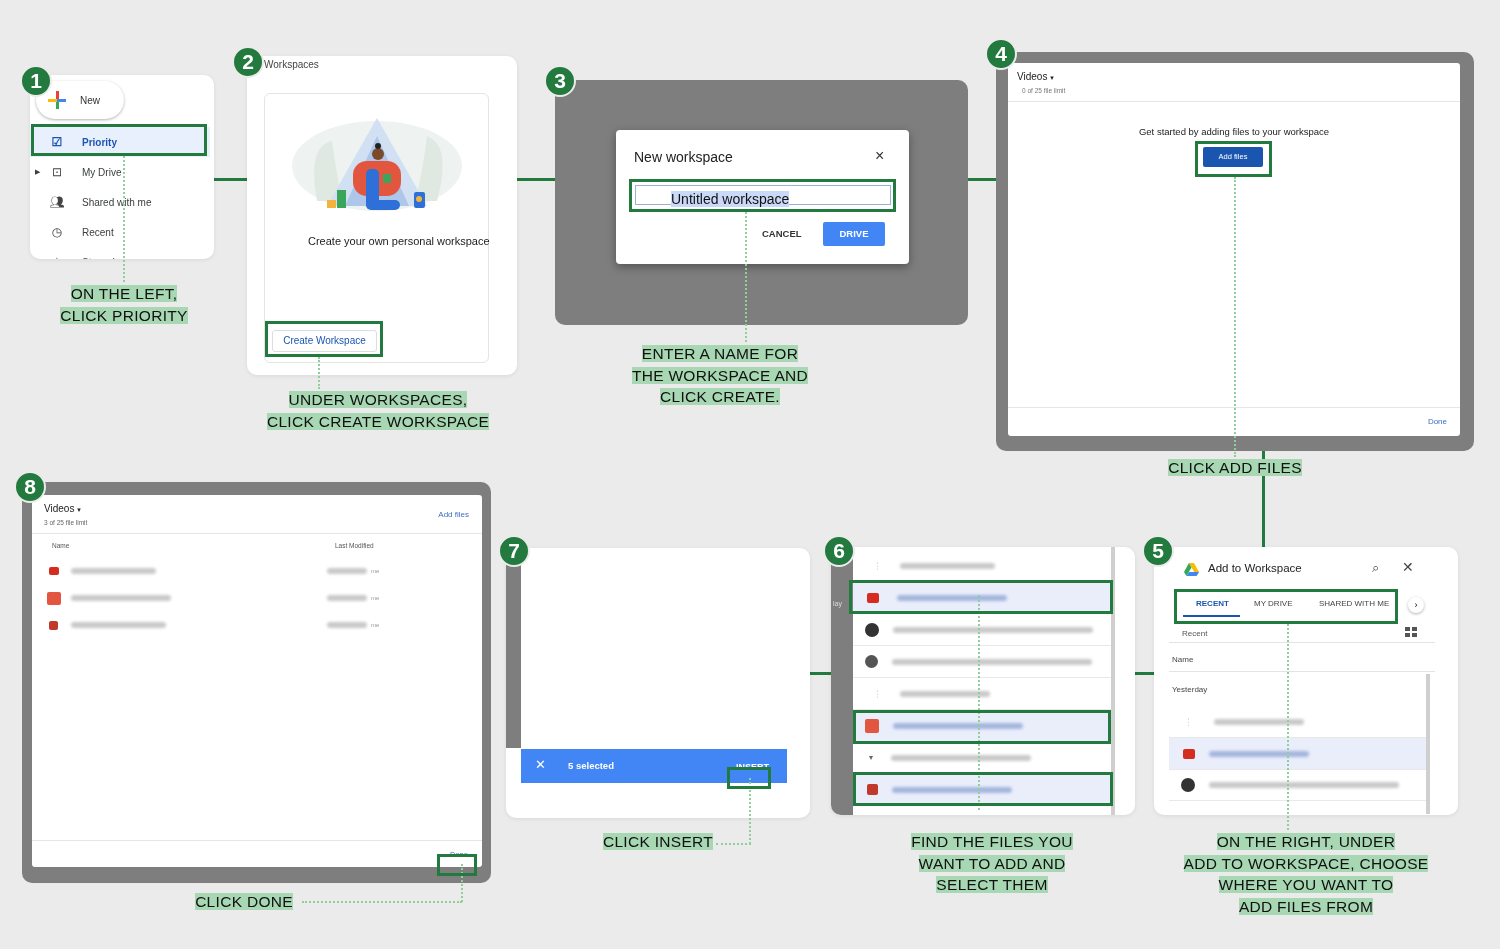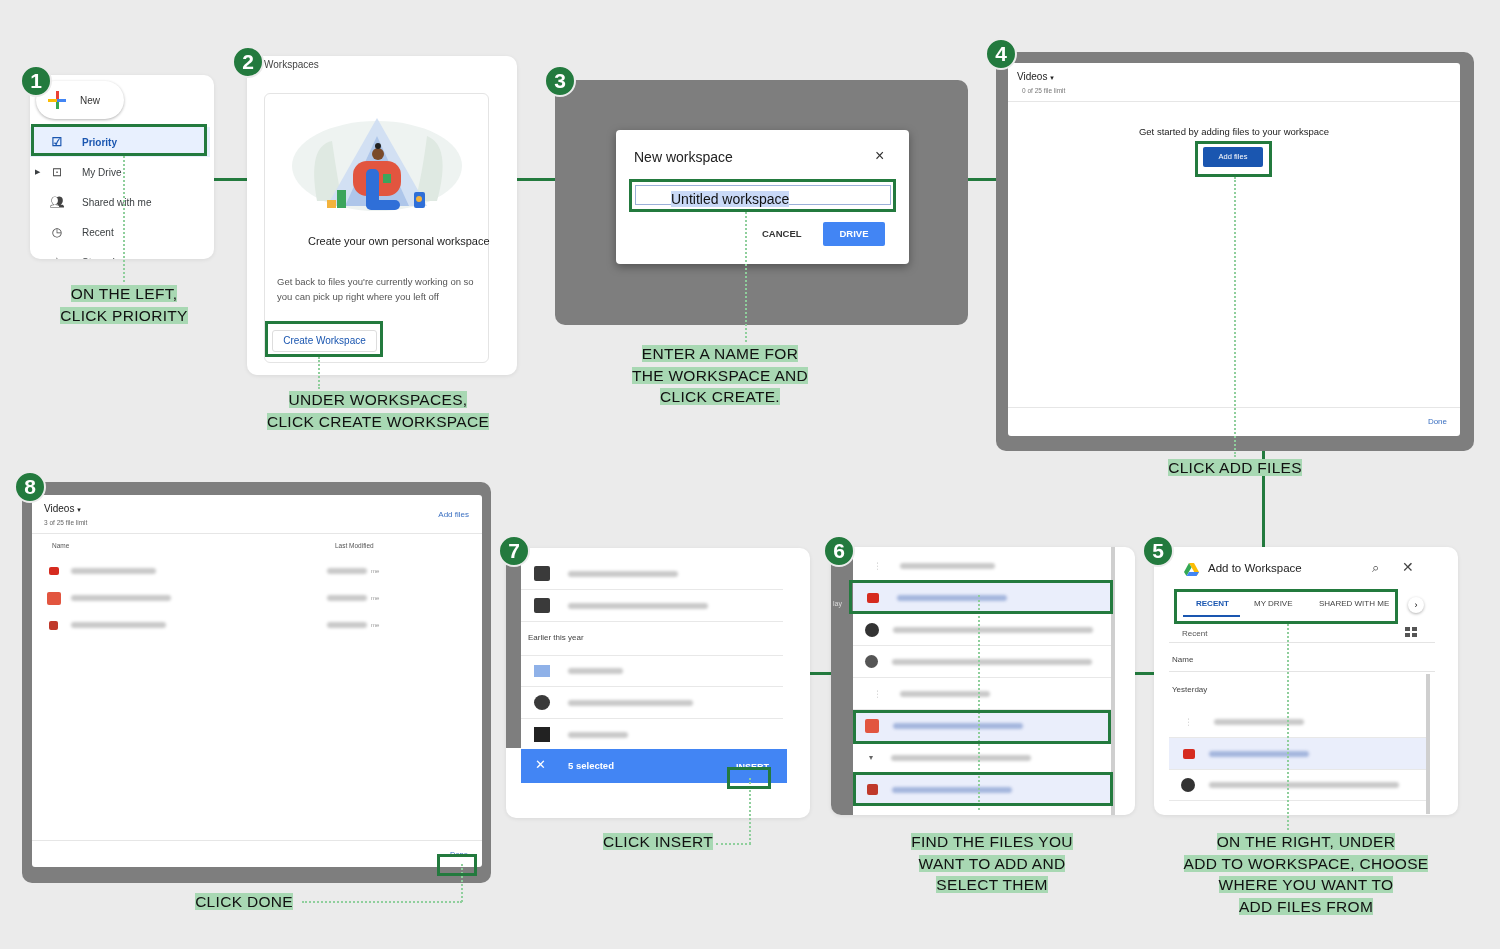--- a/index.html
+++ b/index.html
@@ -83,21 +83,20 @@
       <rect x="66" y="55" width="48" height="35" rx="14" fill="#e2553f"></rect>
       <rect x="79" y="63" width="13" height="40" rx="5" fill="#2f6fd8"></rect>
       <rect x="79" y="94" width="34" height="10" rx="5" fill="#2f6fd8"></rect>
       <rect x="96" y="68" width="8" height="9" fill="#3ca55c"></rect>
       <rect x="50" y="84" width="9" height="18" fill="#3ca55c"></rect>
       <rect x="40" y="94" width="9" height="8" fill="#f3b33d"></rect>
       <rect x="127" y="86" width="11" height="16" rx="2" fill="#2f6fd8"></rect>
       <circle cx="132" cy="93" r="3" fill="#f3b33d"></circle>
     </svg>
     <div style="position:absolute;left:12px;top:140px;width:190px;font-size:11px;line-height:15px;color:#222;margin-left:31px;">Create your own personal workspace</div>
-    <div style="position:absolute;left:12px;top:180px;width:200px;font-size:9.5px;line-height:15px;color:#555;">Get back to files you're currently working on so you can pick up right where you left off</div>
     <div style="position:absolute;left:7px;top:236px;width:105px;height:22px;border:1px solid #ddd;border-radius:3px;font-size:10px;color:#1a56b0;text-align:center;line-height:20px;">Create Workspace</div>
   </div>
 </div>
 <div class="badge" style="left:232px;top:46px;">2</div>
 <div class="hl" style="left:265px;top:321px;width:118px;height:36px;"></div>
 <div class="dot-v" style="left:318px;top:357px;height:32px;"></div>
 <div class="caption" style="left:248px;top:389px;width:260px;">
   <span>UNDER WORKSPACES,</span><br><span>CLICK CREATE WORKSPACE</span>
 </div>
 
@@ -226,43 +225,20 @@
 <div class="hl" style="left:849px;top:580px;width:264px;height:34px;"></div>
 <div class="hl" style="left:853px;top:710px;width:258px;height:34px;"></div>
 <div class="hl" style="left:853px;top:772px;width:260px;height:34px;"></div>
 <div class="dot-v" style="left:978px;top:595px;height:215px;"></div>
 <div class="caption" style="left:880px;top:831px;width:224px;">
   <span>FIND THE FILES YOU</span><br><span>WANT TO ADD AND</span><br><span>SELECT THEM</span>
 </div>
 
 <div class="card" style="left:506px;top:548px;width:304px;height:270px;overflow:hidden;">
   <div style="position:absolute;left:0;top:0;width:15px;height:200px;background:#7e7e7e;"></div>
-  <div style="position:absolute;left:15px;top:0;width:266px;height:200px;background:#fff;">
-    <div class="row" style="left:0;top:10px;width:262px;height:32px;">
-        <span style="margin-left:13px;margin-right:18px;width:16px;height:15px;background:#3a3a3a;border-radius:2px;display:inline-block;"></span>
-        <span class="blur" style="width:110px;"></span>
-      </div>
-    <div class="row" style="left:0;top:42px;width:262px;height:32px;">
-        <span style="margin-left:13px;margin-right:18px;width:16px;height:15px;background:#3a3a3a;border-radius:2px;display:inline-block;"></span>
-        <span class="blur" style="width:140px;"></span>
-      </div>
-    <div style="position:absolute;left:7px;top:85px;font-size:8px;color:#444;">Earlier this year</div>
-    <div class="row" style="left:0;top:107px;width:262px;height:32px;border-top:1px solid #e8e8e8;">
-        <span style="margin-left:13px;margin-right:18px;width:16px;height:12px;background:#8fb1e8;display:inline-block;"></span>
-        <span class="blur" style="width:55px;"></span>
-      </div>
-    <div class="row" style="left:0;top:139px;width:262px;height:32px;">
-        <span style="margin-left:13px;margin-right:18px;width:16px;height:15px;border-radius:50%;background:#3a3a3a;display:inline-block;"></span>
-        <span class="blur" style="width:125px;"></span>
-      </div>
-    <div class="row" style="left:0;top:171px;width:262px;height:32px;">
-        <span style="margin-left:13px;margin-right:18px;width:16px;height:15px;background:#222;display:inline-block;"></span>
-        <span class="blur" style="width:60px;"></span>
-      </div>
-  </div>
   <div style="position:absolute;left:15px;top:201px;width:266px;height:34px;background:#4285f4;">
     <span style="position:absolute;left:14px;top:8px;color:#fff;font-size:13px;">✕</span>
     <span style="position:absolute;left:47px;top:11px;color:#fff;font-size:9.5px;font-weight:bold;">5 selected</span>
     <span style="position:absolute;left:215px;top:13px;color:#fff;font-size:9px;font-weight:bold;height:8px;overflow:hidden;">INSERT</span>
   </div>
 </div>
 <div class="badge" style="left:498px;top:535px;">7</div>
 <div class="hl" style="left:727px;top:767px;width:44px;height:22px;"></div>
 <div class="dot-v" style="left:749px;top:778px;height:66px;"></div>
 <div class="dot-h" style="left:716px;top:843px;width:35px;"></div>

